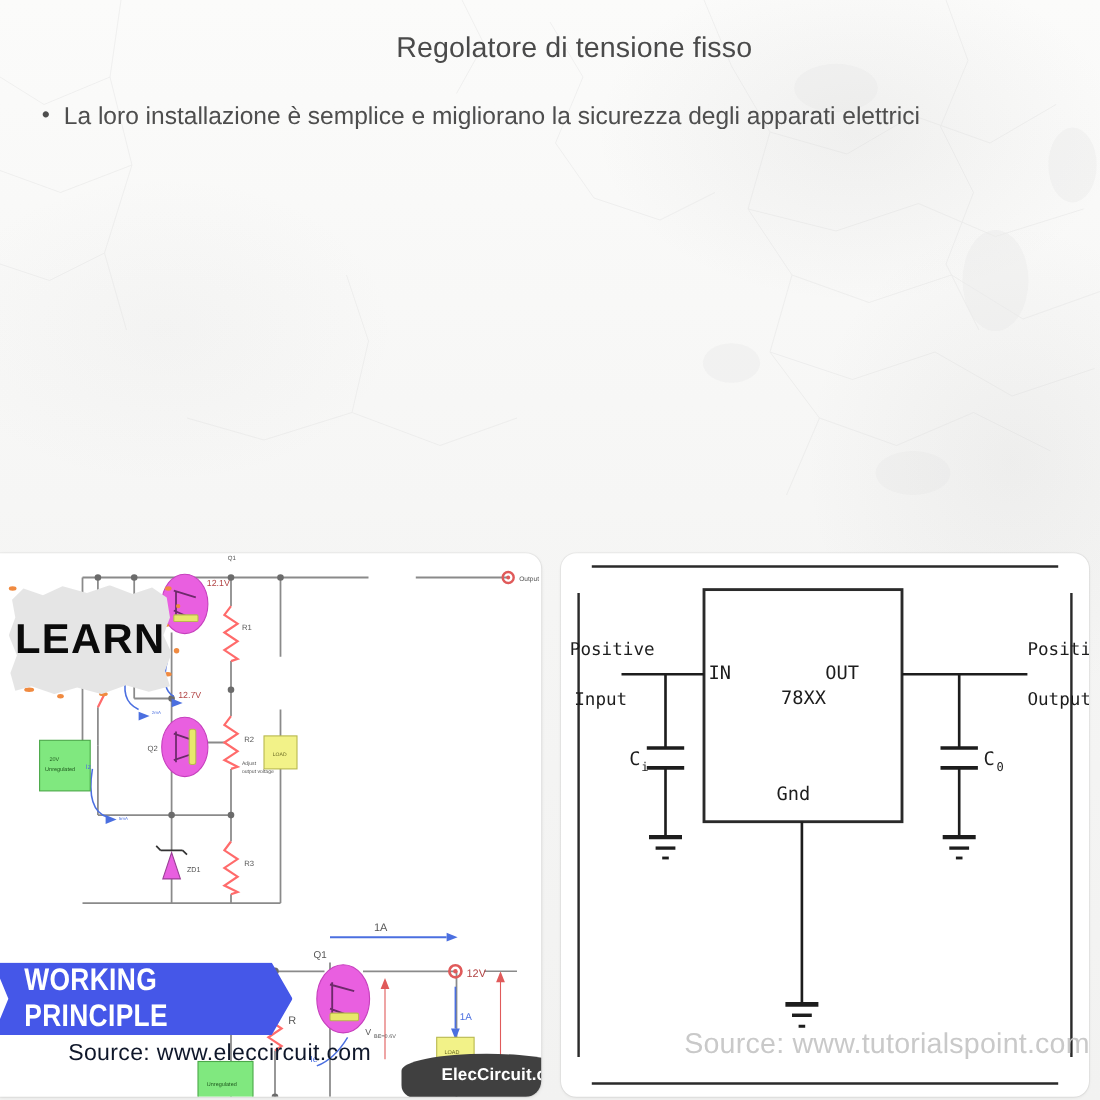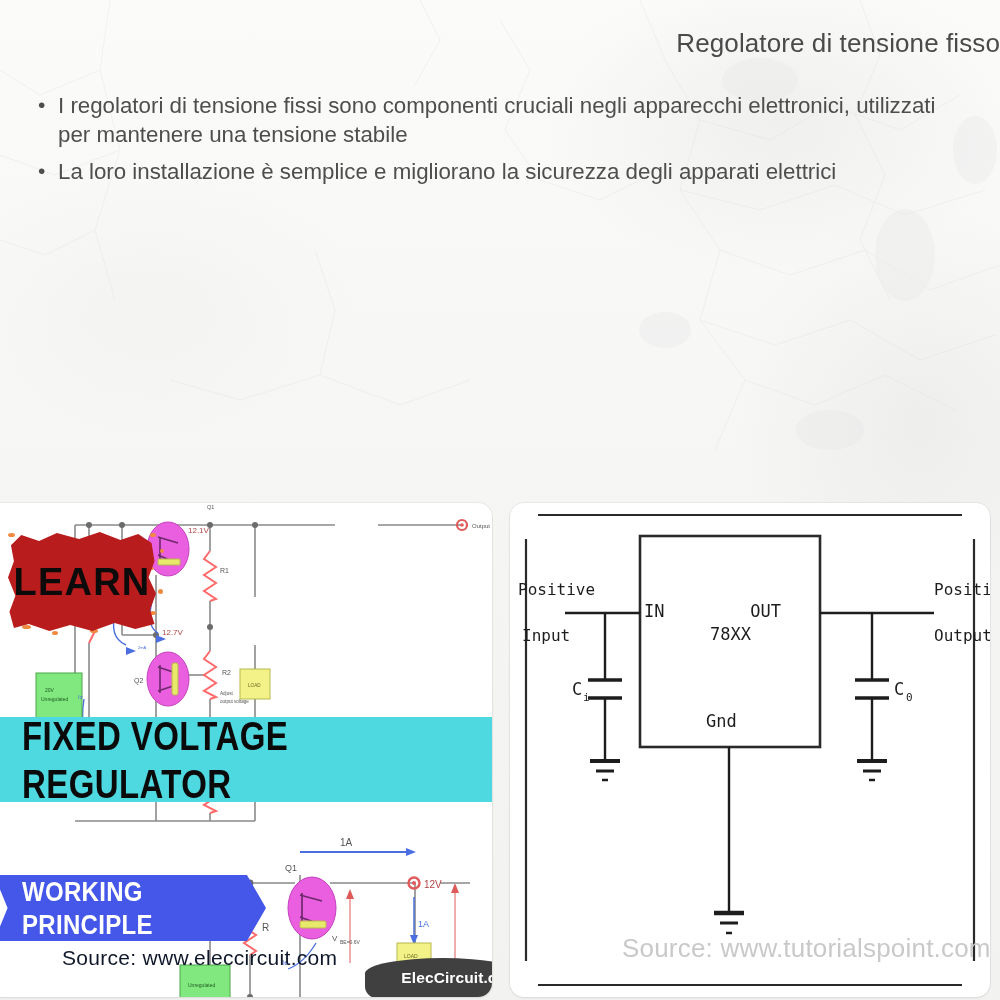--- a/index.html
+++ b/index.html
@@ -19,21 +19,21 @@
       radial-gradient(ellipse 260px 300px at 92% 42%, rgba(150,150,150,.09), transparent 72%),
       radial-gradient(ellipse 300px 200px at 15% 30%, rgba(160,160,160,.05), transparent 70%),
       linear-gradient(180deg,#fbfbfa 0%, #f5f5f4 55%, #f2f2f1 100%);
   }
   #bg-texture svg{ position:absolute; inset:0; width:100%; height:100%; opacity:.5; }
 
   
   .slide{ position:absolute; inset:0 0 auto 0; z-index:2; }
 
   .page-title{
-    text-align:right;
+    text-align:center;
     font-size:26px;
     font-weight:400;
     color:#4a4a4a;
     letter-spacing:.1px;
     padding-top:28px;
     padding-left:44px;
   }
 
   .bullets{
     margin:33px 0 0 36px;
@@ -67,21 +67,21 @@
   }
   .card-left{ left:0; top:3px; width:492px; height:494px; border-radius:0 14px 14px 0;}
   .card-right{ left:510px; top:3px; width:480px; height:494px; }
 
   
   .lc{ position:absolute; inset:0; }
 
   
   .learn-splash{
     position:absolute; left:8px; top:28px; width:148px; height:101px;
-    background:#b91c1c;
+    background:#e5e5e5;
     -webkit-mask-image:
        radial-gradient(circle 7px at 6% 18%, #000 98%, transparent 100%),
        radial-gradient(circle 6px at 96% 80%, #000 98%, transparent 100%),
        linear-gradient(#000,#000);
     clip-path:polygon(2% 14%,9% 4%,21% 10%,33% 2%,48% 8%,62% 1%,76% 9%,88% 3%,97% 12%,
                       99% 30%,95% 46%,100% 62%,96% 78%,99% 92%,86% 97%,72% 91%,
                       57% 99%,42% 93%,28% 99%,14% 92%,4% 96%,1% 80%,5% 64%,0% 46%,4% 30%);
   }
   .learn-splash span{
     position:absolute; left:0; right:0; top:50%; transform:translateY(-50%);
@@ -169,21 +169,20 @@
       <ellipse cx="830" cy="430" rx="34" ry="20"></ellipse>
       <ellipse cx="975" cy="150" rx="22" ry="34"></ellipse>
     </g>
   </svg>
 </div>
 
 <div class="slide">
   <h1 class="page-title">Regolatore di tensione fisso</h1>
 
   <ul class="bullets">
-    <li>I regolatori di tensione fissi sono componenti cruciali negli apparecchi elettronici, utilizzati per mantenere una tensione stabile</li>
     <li>La loro installazione è semplice e migliorano la sicurezza degli apparati elettrici</li>
   </ul>
 </div>
 
 <div class="cards">
 
   <div class="card card-left">
     <div class="lc">
 
       <svg class="circuit" viewBox="0 0 492 494">
@@ -313,23 +312,20 @@
         <i style="left:8px;top:6px;width:7px;height:4px"></i>
         <i style="left:22px;top:98px;width:9px;height:4px"></i>
         <i style="left:52px;top:104px;width:6px;height:4px"></i>
         <i style="left:90px;top:102px;width:8px;height:4px"></i>
       </div>
 
       <div class="learn-splash">
         <span>LEARN</span>
       </div>
 
-      <div class="teal-band">
-        <span>FIXED VOLTAGE REGULATOR</span>
-      </div>
 
       <svg class="circuit" viewBox="0 0 492 494" style="pointer-events:none">
         <g stroke="#8a8a8a" stroke-width="1.6" fill="none">
           <path d="M210 380 L295 380"></path>
           <path d="M330 380 L415 380"></path>
           <path d="M300 380 L300 500"></path>
           <path d="M300 380 L300 372"></path>
           <path d="M250 380 L250 400"></path>
           <path d="M250 452 L250 494"></path>
           <path d="M210 380 L210 494"></path>

